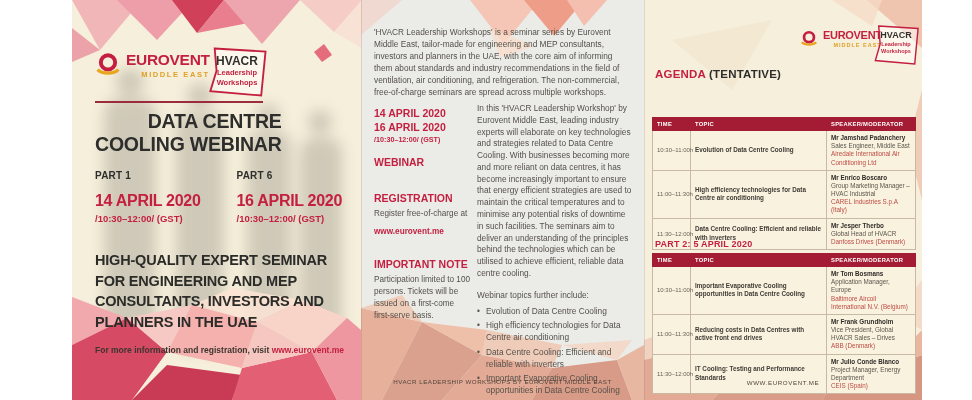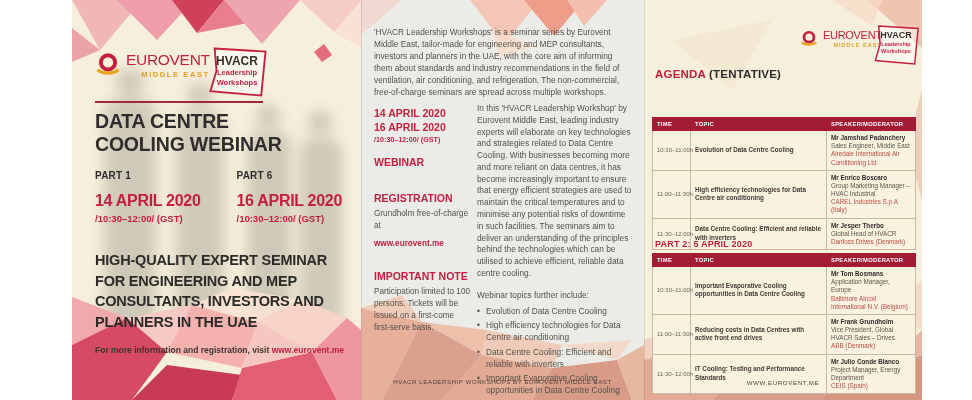--- a/index.html
+++ b/index.html
@@ -9,38 +9,38 @@
   .brochure { position:absolute; left:72px; top:0; width:850px; height:400px; background:#f6efdb; overflow:hidden; }
   .bg-svg { position:absolute; left:0; top:0; width:850px; height:400px; }
   .panel { position:absolute; top:0; height:400px; }
   .panel-left { left:0; width:289px; }
   .panel-mid { left:289px; width:283px; }
   .panel-right { left:572px; width:278px; }
   .fold { position:absolute; top:0; height:400px; width:1px; background:rgba(120,100,90,0.18); }
 
   
   .evlogo { position:absolute; display:flex; align-items:flex-start; gap:5px; }
-  .evname { font-size:15.5px; font-weight:normal; color:#c41f3e; letter-spacing:-0.3px; line-height:1; }
+  .evname { font-size:15.5px; font-weight:bold; color:#c41f3e; letter-spacing:-0.3px; line-height:1; }
   .evsub { font-size:7.5px; font-weight:bold; color:#dfa126; letter-spacing:1.6px; text-align:right; margin-top:2px; }
   .evlogo.small .evname { font-size:11px; }
   .evlogo.small .evsub { font-size:5.5px; letter-spacing:1px; margin-top:1px; }
 
   
   .badge { position:absolute; }
   .badge svg.shape { position:absolute; left:0; top:0; width:100%; height:100%; }
   .badge .lines { position:relative; text-align:center; padding-top:9px; }
   .badge .b1 { display:block; font-size:12px; font-weight:bold; color:#33302c; line-height:1.1; }
   .badge .b2, .badge .b3 { display:block; font-size:7.5px; font-weight:bold; color:#c41f3e; line-height:1.25; }
   .badge.small .lines { padding-top:7px; }
   .badge.small .b1 { font-size:9px; }
   .badge.small .b2, .badge.small .b3 { font-size:5.5px; }
 
   
   .divider { position:absolute; left:23px; top:101px; width:168px; height:2px; background:#9c2b3b; }
-  .cover-title { position:absolute; left:23px; top:110px; font-size:19.5px; font-weight:bold; color:#2d2d2b; line-height:1.2; letter-spacing:-0.2px; }
+  .cover-title { position:absolute; left:23px; top:110px; font-size:19.5px; font-weight:bold; color:#2d2d2b; line-height:1.2; letter-spacing:-0.2px;text-align:right; }
   .parts-row { position:absolute; left:23px; top:170px; display:flex; gap:36px; }
   .part-label { font-size:10px; font-weight:bold; color:#2d2d2b; letter-spacing:0.2px; }
   .part-date { font-size:16px; font-weight:bold; color:#c41f3e; margin-top:11px; letter-spacing:-0.3px; white-space:nowrap; }
   .part-time { font-size:9.5px; font-weight:bold; color:#c41f3e; margin-top:3px; white-space:nowrap; }
   .cover-subtitle { position:absolute; left:23px; top:250px; width:252px; font-size:14.5px; font-weight:bold; color:#2b2b28; line-height:1.42; letter-spacing:-0.2px; }
   .cover-footer { position:absolute; left:23px; top:345px; font-size:8.5px; font-weight:bold; color:#3c3630; }
   .red-link { color:#c41f3e; text-decoration:none; font-weight:bold; }
 
   
   .mid-intro { position:absolute; left:13px; top:26px; width:258px; font-size:8.3px; color:#55514a; line-height:1.45; }
@@ -211,21 +211,21 @@
 
     <div class="panel panel-mid">
       <p class="mid-intro">'HVACR Leadership Workshops' is a seminar series by Eurovent Middle East, tailor-made for engineering and MEP consultants, investors and planners in the UAE, with the core aim of informing them about standards and industry recommendations in the field of ventilation, air conditioning, and refrigeration. The non-commercial, free-of-charge seminars are spread across multiple workshops.</p>
 
       <div class="mid-left">
         <div class="mid-date">14 APRIL 2020</div>
         <div class="mid-date">16 APRIL 2020</div>
         <div class="mid-time">/10:30–12:00/ (GST)</div>
         <div class="mid-h mt10">WEBINAR</div>
         <div class="mid-h mt22">REGISTRATION</div>
-        <div class="mid-small">Grundholm free-of-charge at</div>
+        <div class="mid-small">Register free-of-charge at</div>
         <a class="red-link" style="font-size:8.2px;" href="#">www.eurovent.me</a>
         <div class="mid-h mt18">IMPORTANT NOTE</div>
         <div class="mid-small">Participation limited to 100 persons. Tickets will be issued on a first-come first-serve basis.</div>
       </div>
 
       <div class="mid-right">
         <p>In this 'HVACR Leadership Workshop' by Eurovent Middle East, leading industry experts will elaborate on key technologies and strategies related to Data Centre Cooling. With businesses becoming more and more reliant on data centres, it has become increasingly important to ensure that energy efficient strategies are used to maintain the critical temperatures and to minimise any potential risks of downtime in such facilities. The seminars aim to deliver an understanding of the principles behind the technologies which can be utilised to achieve efficient, reliable data centre cooling.</p>
         <p class="topics-heading">Webinar topics further include:</p>
         <ul class="topics">
           <li>Evolution of Data Centre Cooling</li>

